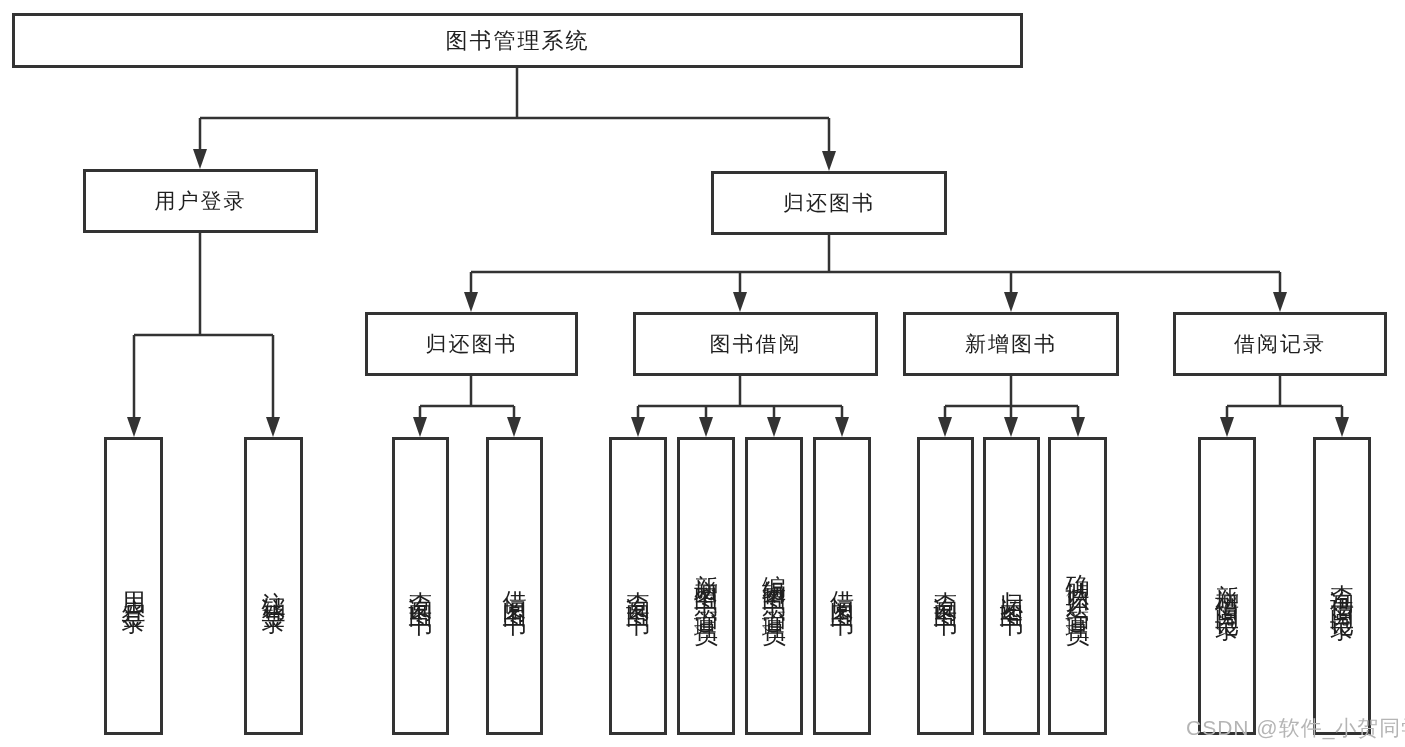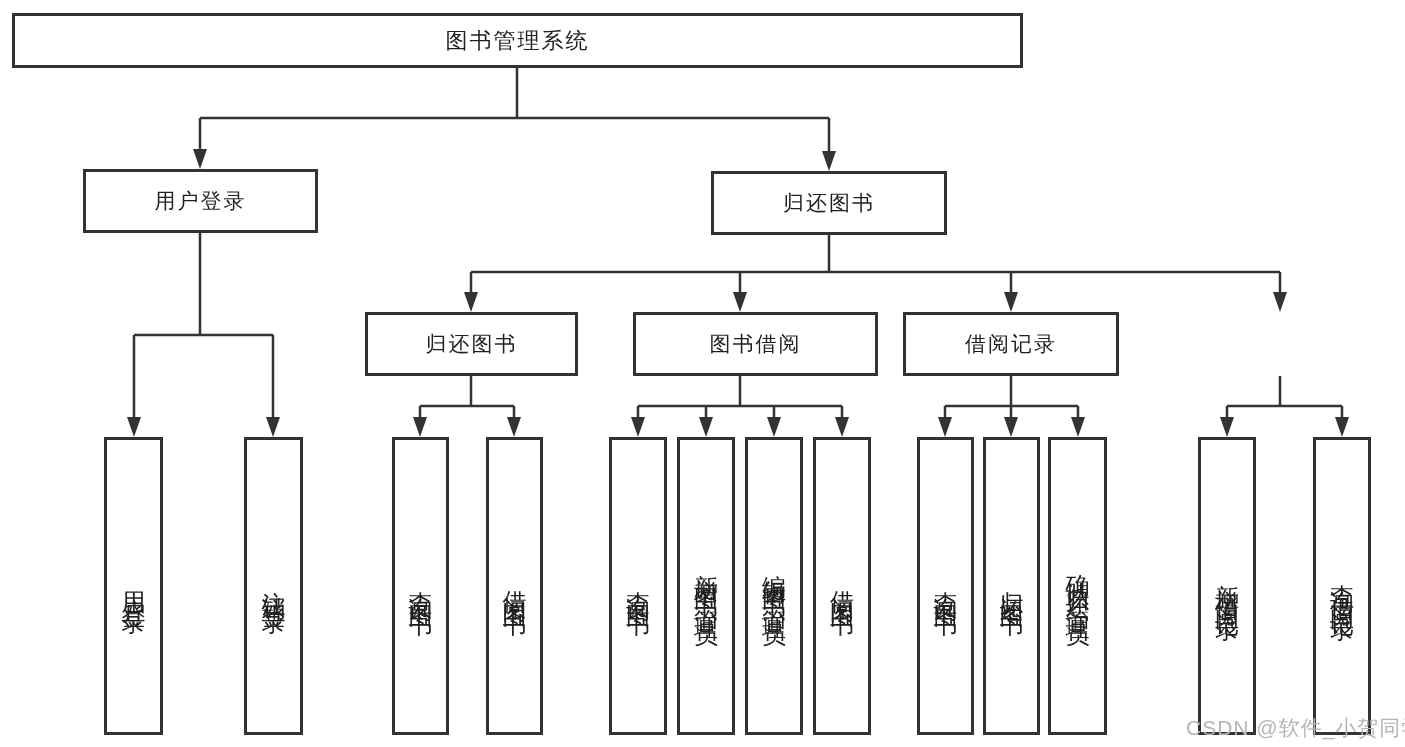--- a/index.html
+++ b/index.html
@@ -93,20 +93,23 @@
     <span>归还图书</span>
   </div>
 
   <div class="box h" style="left:365px; top:312px; width:213px; height:64px">
     <span>归还图书</span>
   </div>
   <div class="box h" style="left:633px; top:312px; width:245px; height:64px">
     <span>图书借阅</span>
   </div>
   <div class="box h" style="left:903px; top:312px; width:216px; height:64px">
+    <span>新增图书</span>
+  </div>
+  <div class="box h" style="left:1173px; top:312px; width:214px; height:64px">
     <span>借阅记录</span>
   </div>
 
   <div class="box leaf" style="left:104px; top:437px; width:59px; height:298px">
     <span>用户登录</span>
   </div>
   <div class="box leaf" style="left:244px; top:437px; width:59px; height:298px">
     <span>注销登录</span>
   </div>
 

